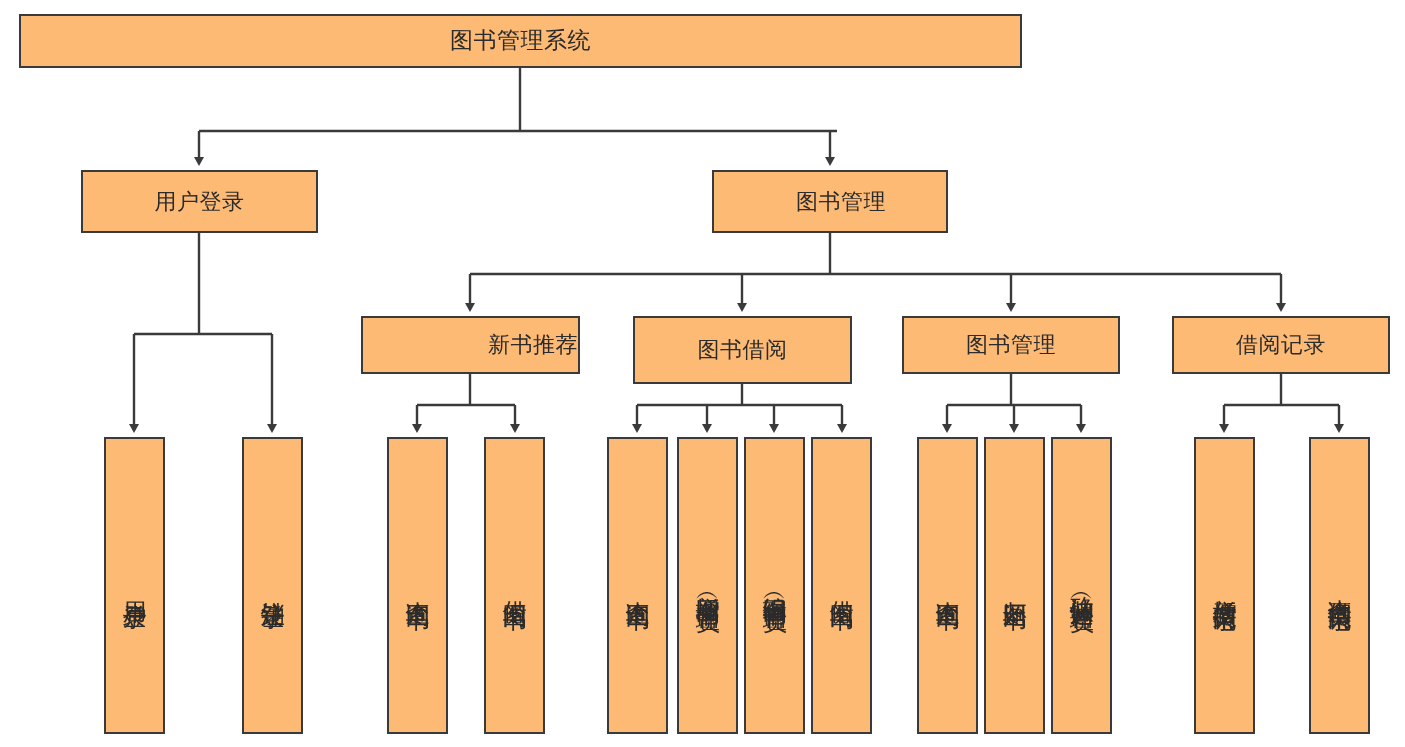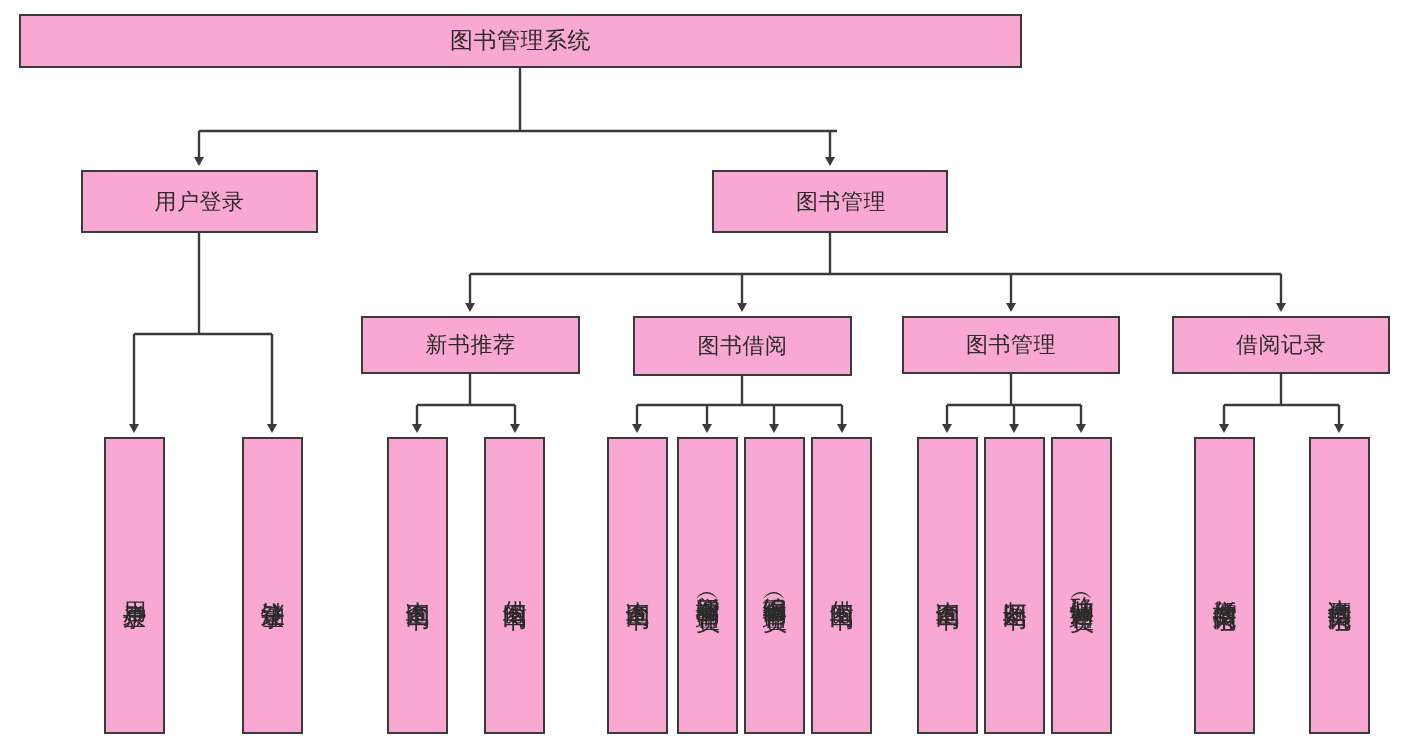--- a/index.html
+++ b/index.html
@@ -21,21 +21,21 @@
     position: absolute;
     left: 0;
     top: 0;
     width: 1405px;
     height: 747px;
     pointer-events: none;
   }
   .node {
     position: absolute;
     box-sizing: border-box;
-    background: #f9a8d4;
+    background: #fdba74;
     border: 2px solid #3a3a3a;
     display: flex;
     align-items: center;
     justify-content: center;
     color: #2b2b2b;
   }
   .node-label {
     display: block;
     text-align: center;
     line-height: 1.18;
@@ -136,25 +136,25 @@
   </div>
 
   <div class="node horizontal" style="left:81px; top:170px; width:237px; height:63px;">
     <span class="node-label">用户登录</span>
   </div>
 
   <div class="node horizontal" style="left:712px; top:170px; width:236px; height:63px;padding-left:22px;">
     <span class="node-label">图书管理</span>
   </div>
 
-  <div class="node horizontal" style="left:361px; top:316px; width:219px; height:58px;">
+  <div class="node horizontal" style="left:361px; top:316px; width:219px; height:58px;justify-content:flex-end;">
     <span class="node-label">新书推荐</span>
   </div>
 
-  <div class="node horizontal" style="left:633px; top:316px; width:219px; height:60px;">
+  <div class="node horizontal" style="left:633px; top:316px; width:219px; height:68px;">
     <span class="node-label">图书借阅</span>
   </div>
 
   <div class="node horizontal" style="left:902px; top:316px; width:218px; height:58px;">
     <span class="node-label">图书管理</span>
   </div>
 
   <div class="node horizontal" style="left:1172px; top:316px; width:218px; height:58px;">
     <span class="node-label">借阅记录</span>
   </div>

